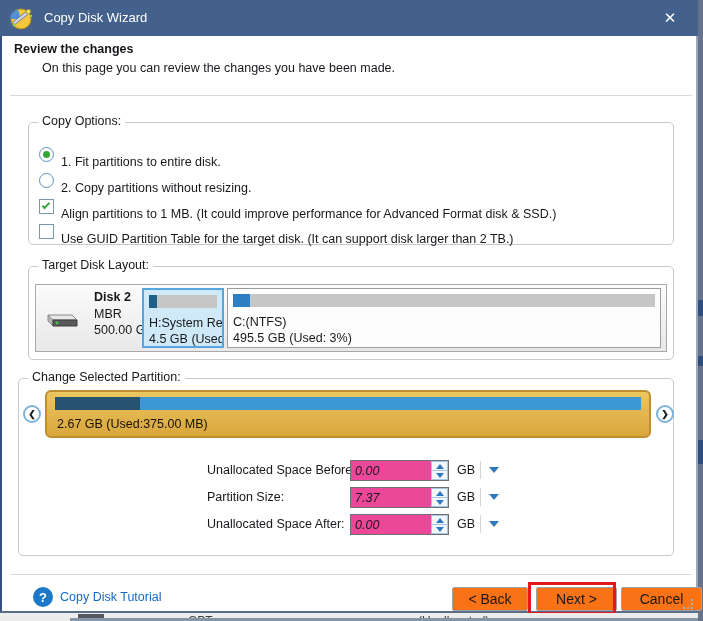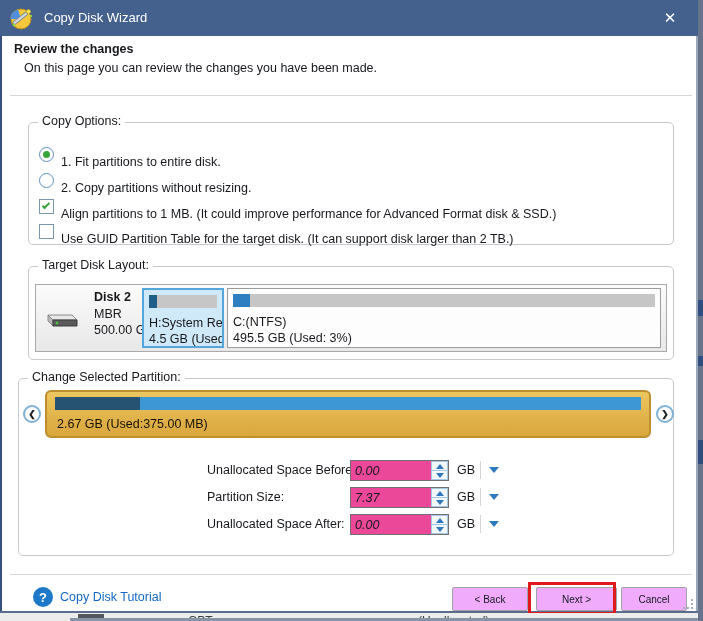--- a/index.html
+++ b/index.html
@@ -19,21 +19,21 @@
   .border-bottom{ position:absolute; left:0; top:611px; width:698px; height:2px; background:#5a6e8c; }
   .bg-strip-right { position:absolute; left:698px; top:0; width:5px; height:621px; background:#67738a; }
   .bg-strip-right .mark { position:absolute; left:0; width:5px; background:#2f4e7e; }
   .bg-strip-bottom { position:absolute; left:0; top:613px; width:698px; height:8px; background:#ececec; overflow:hidden; }
   .bg-strip-bottom .frag { position:absolute; top:1px; height:7px; overflow:hidden; color:#3a3f46; font-size:12px; line-height:14px; }
   .bg-strip-bottom .band { position:absolute; left:70px; top:5px; width:633px; height:3px; background:#8795a8; }
   .bg-strip-bottom .iconfrag { position:absolute; left:78px; top:1px; width:26px; height:5px; background:#55595f; }
 
   
   .hdr-title { position:absolute; left:14px; top:42px; font-weight:bold; }
-  .hdr-sub   { position:absolute; left:24px; top:61px; }
+  .hdr-sub   { position:absolute; left:42px; top:61px; }
   .sep { position:absolute; left:10px; width:682px; height:1px; background:#d8d8d8; }
 
   
   .groupbox { position:absolute; border:1px solid #c6cacf; border-radius:5px; background:#ffffff; }
   .groupbox > .legend { position:absolute; top:-9px; left:9px; background:#ffffff; padding:0 4px; white-space:nowrap; }
 
   
   .optrow { position:absolute; left:10px; height:18px; }
   .optrow .ctl { position:absolute; left:0; top:0; width:15px; height:15px; background:#fff; }
   .radio  { border:1px solid #5e90c0; border-radius:50%; }
@@ -84,26 +84,26 @@
   .fieldrow .funit { position:absolute; left:438px; top:3px; }
   .fieldrow .vsep { position:absolute; left:461px; top:1px; width:1px; height:18px; background:#d4d4d4; }
   .fieldrow .fdrop { position:absolute; left:470px; top:7px; width:0; height:0;
     border-left:5px solid transparent; border-right:5px solid transparent; border-top:6px solid #2e79be; cursor:pointer; }
 
   
   .help-icon { position:absolute; left:33px; top:587px; width:20px; height:20px; border-radius:50%;
     background:#1e78c8; color:#fff; font-weight:bold; font-size:13px;
     display:flex; align-items:center; justify-content:center; }
   .tutorial-link { position:absolute; left:60px; top:590px; color:#1568c4; cursor:pointer; }
-  .btn { position:absolute; top:587px; height:24px; background:#f0abfc; border:1px solid #9fa4a9; border-radius:2px;
-    font-family:"Liberation Sans", sans-serif; font-size:10px; color:#16181c; cursor:pointer;
+  .btn { position:absolute; top:587px; height:24px; background:#f97316; border:1px solid #9fa4a9; border-radius:2px;
+    font-family:"Liberation Sans", sans-serif; font-size:14px; color:#16181c; cursor:pointer;
     display:flex; align-items:center; justify-content:center; }
   .btn.back   { left:452px; width:76px; }
   .btn.next   { left:536px; width:81px; }
-  .btn.cancel { left:621px; width:66px; }
+  .btn.cancel { left:621px; width:81px; }
   .red-annot { position:absolute; left:528px; top:582px; width:88px; height:33px; border:3px solid #e01a1a; }
   .grip { position:absolute; left:683px; top:599px; width:12px; height:12px; }
   .grip i { position:absolute; width:2px; height:2px; background:#a8b0b8; }
 </style>
 </head>
 <body>
 
 <div id="app">
 
   <div class="titlebar">

